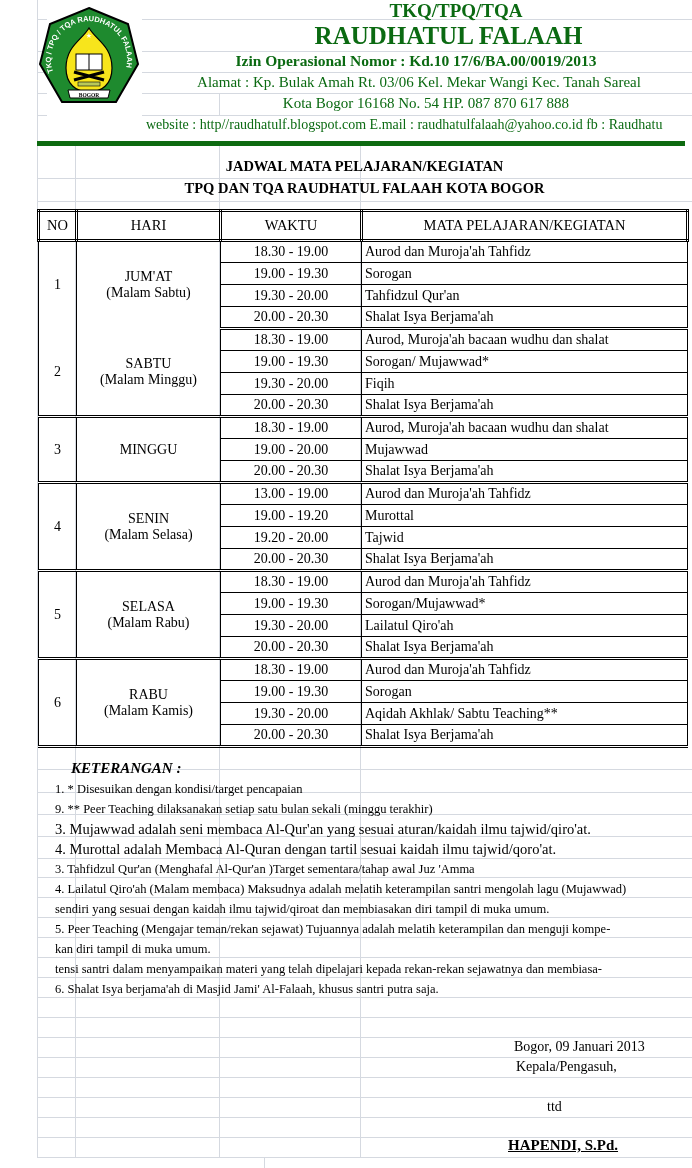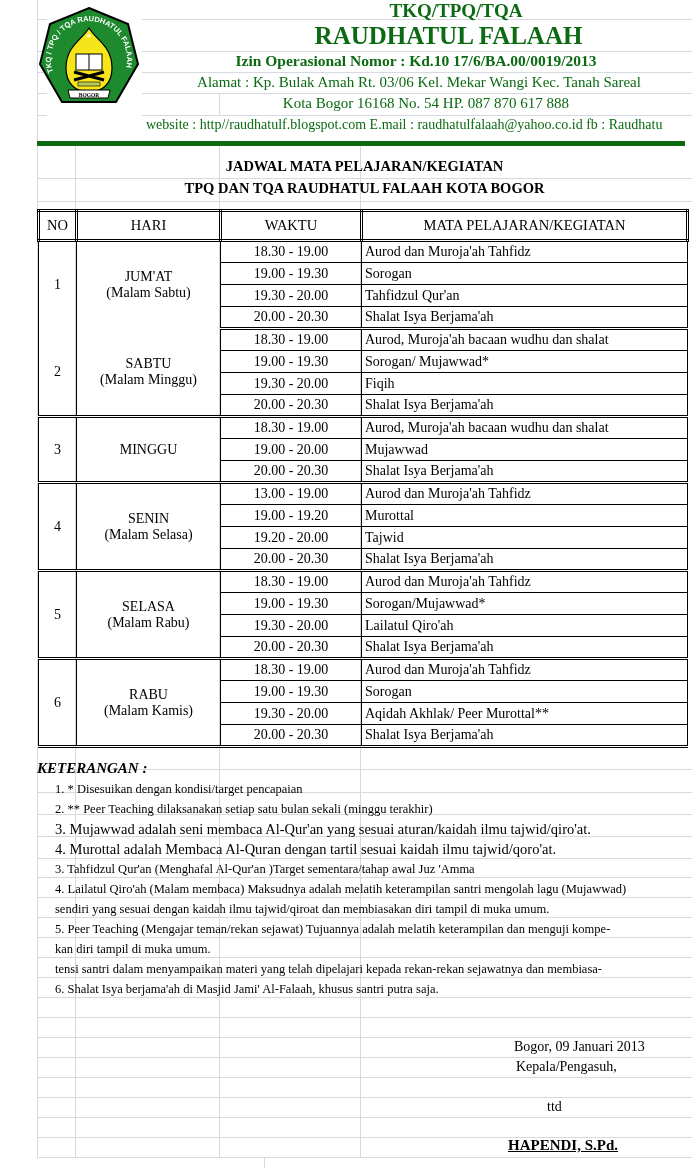--- a/index.html
+++ b/index.html
@@ -29,21 +29,21 @@
   .sched { position: absolute; left: 37px; top: 209px; width: 649px; border-collapse: collapse; table-layout: fixed; }
   .sched td, .sched th { font-size: 14px; font-weight: normal; height: 22px; padding: 0 3px; white-space: nowrap; }
   .sched th { height: 30px; font-size: 14.5px; text-align: center; border: 3px double #000; }
   .sched td.no, .sched td.day { text-align: center; border-left: 1px solid #000; border-right: 1px solid #000; vertical-align: middle; }
   .sched td.time { text-align: center; border: 1px solid #000; margin-left: 22px; }
   .sched td.act { text-align: left; border: 1px solid #000; border-right: 1px solid #000; padding-left: 3px; }
   .sched tr.grp-end td { border-bottom: 3px double #000; }
   .day-sub { display: block; }
 
   .notes { position: absolute; left: 37px; top: 757px; right: 0; }
-  .notes .n-title { font-weight: bold; font-style: italic; font-size: 15px; height: 22px; line-height: 22px; }
+  .notes .n-title { font-weight: bold; font-style: italic; font-size: 15px; height: 22px; line-height: 22px; padding-left: 34px; }
   .notes .n { font-size: 12.5px; height: 20px; line-height: 20px; white-space: nowrap; padding-left: 18px; }
   .notes .n.big { font-size: 14.5px; }
   .notes .n.indent { padding-left: 2px; text-indent: 16px; }
 
   .sig { position: absolute; font-size: 14px; white-space: nowrap; }
 </style>
 </head>
 <body>
 
 <div>
@@ -246,33 +246,33 @@
       </td>
       <td class="time">18.30 - 19.00</td>
       <td class="act">Aurod dan Muroja'ah Tahfidz</td>
     </tr>
     <tr>
       <td class="time">19.00 - 19.30</td>
       <td class="act">Sorogan</td>
     </tr>
     <tr>
       <td class="time">19.30 - 20.00</td>
-      <td class="act">Aqidah Akhlak/ Peer Murottal**</td>
+      <td class="act">Aqidah Akhlak/ Sabtu Teaching**</td>
     </tr>
     <tr class="grp-end">
       <td class="time">20.00 - 20.30</td>
       <td class="act">Shalat Isya Berjama'ah</td>
     </tr>
   </tbody>
 </table>
 
 <div class="notes">
   <div class="n-title">KETERANGAN :</div>
   <div class="n">1.  *  Disesuikan dengan kondisi/target pencapaian</div>
-  <div class="n">2.  ** Peer Teaching dilaksanakan setiap satu bulan sekali (minggu terakhir)</div>
+  <div class="n">9.  ** Peer Teaching dilaksanakan setiap satu bulan sekali (minggu terakhir)</div>
   <div class="n big">3.   Mujawwad adalah seni membaca Al-Qur'an yang sesuai aturan/kaidah ilmu tajwid/qiro'at.</div>
   <div class="n big">4.   Murottal  adalah Membaca Al-Quran dengan tartil sesuai kaidah ilmu tajwid/qoro'at.</div>
   <div class="n">3.  Tahfidzul Qur'an (Menghafal Al-Qur'an )Target sementara/tahap awal Juz 'Amma</div>
   <div class="n">4.  Lailatul Qiro'ah (Malam membaca) Maksudnya adalah melatih keterampilan santri mengolah lagu (Mujawwad)</div>
   <div class="n indent">sendiri yang sesuai dengan kaidah ilmu tajwid/qiroat dan membiasakan diri tampil di muka umum.</div>
   <div class="n">5.  Peer Teaching (Mengajar teman/rekan sejawat)  Tujuannya adalah  melatih keterampilan dan menguji kompe-</div>
   <div class="n indent">kan diri tampil di muka umum.</div>
   <div class="n indent">tensi santri dalam menyampaikan materi yang telah dipelajari kepada rekan-rekan sejawatnya  dan membiasa-</div>
   <div class="n">6.  Shalat Isya berjama'ah di Masjid Jami' Al-Falaah, khusus santri putra saja.</div>
 </div>

